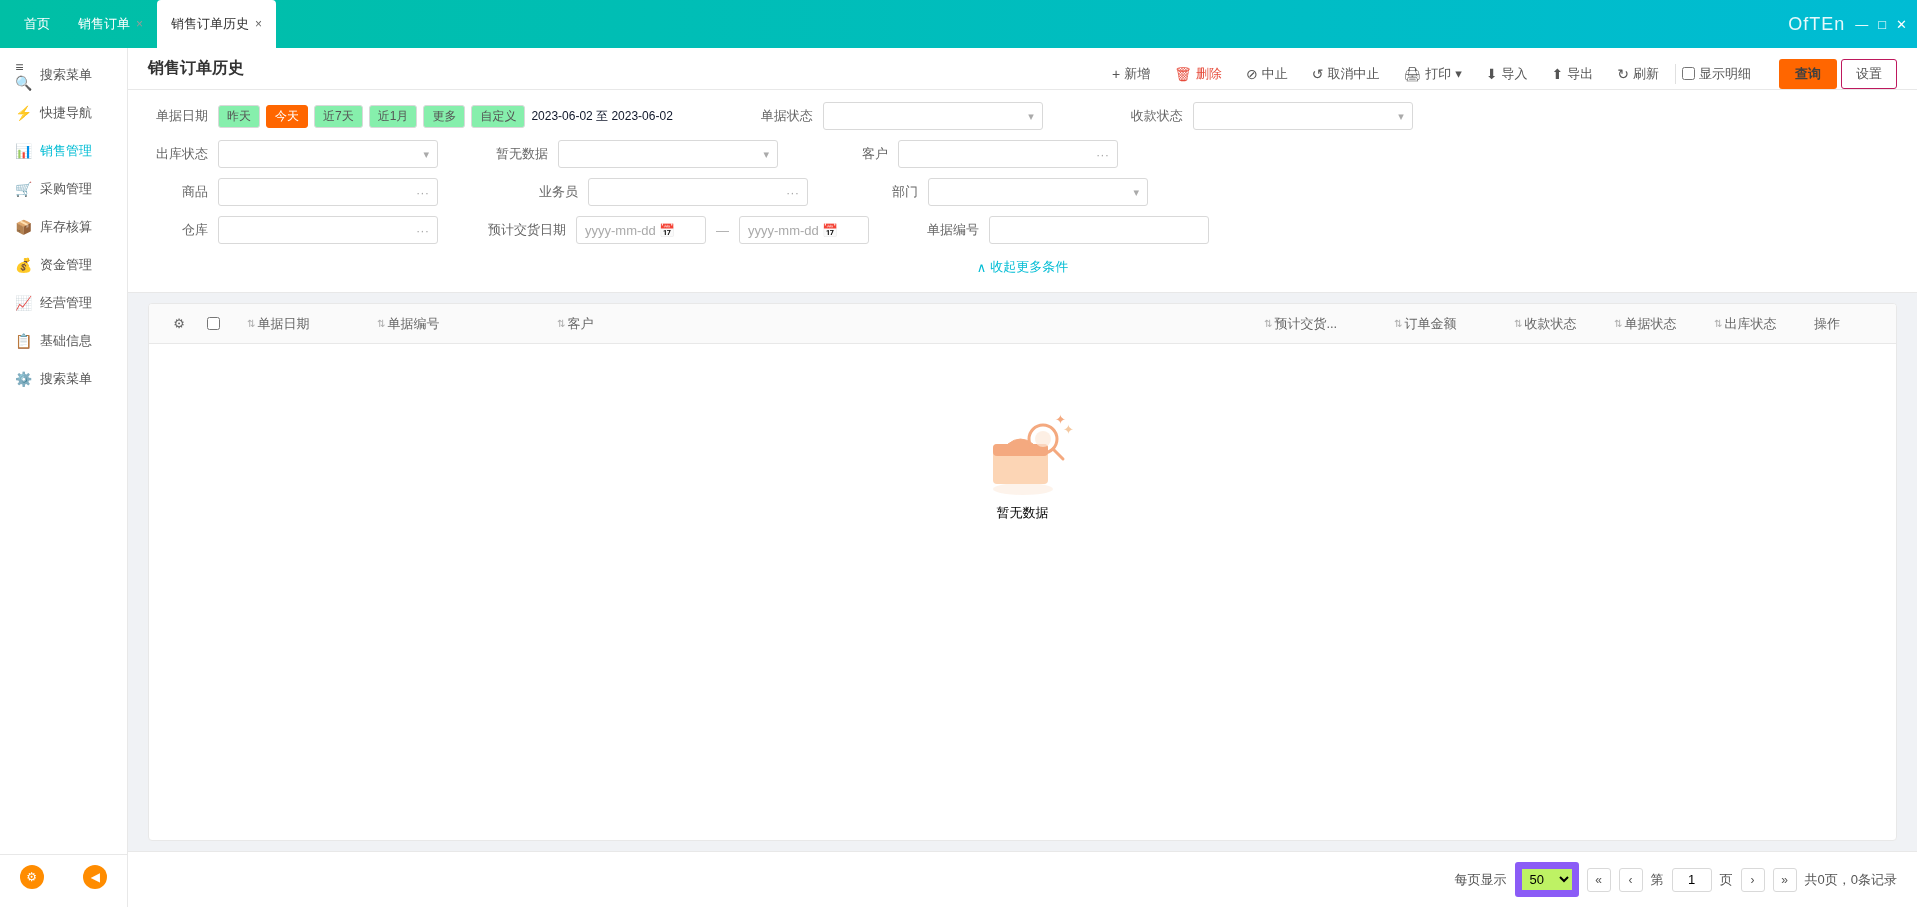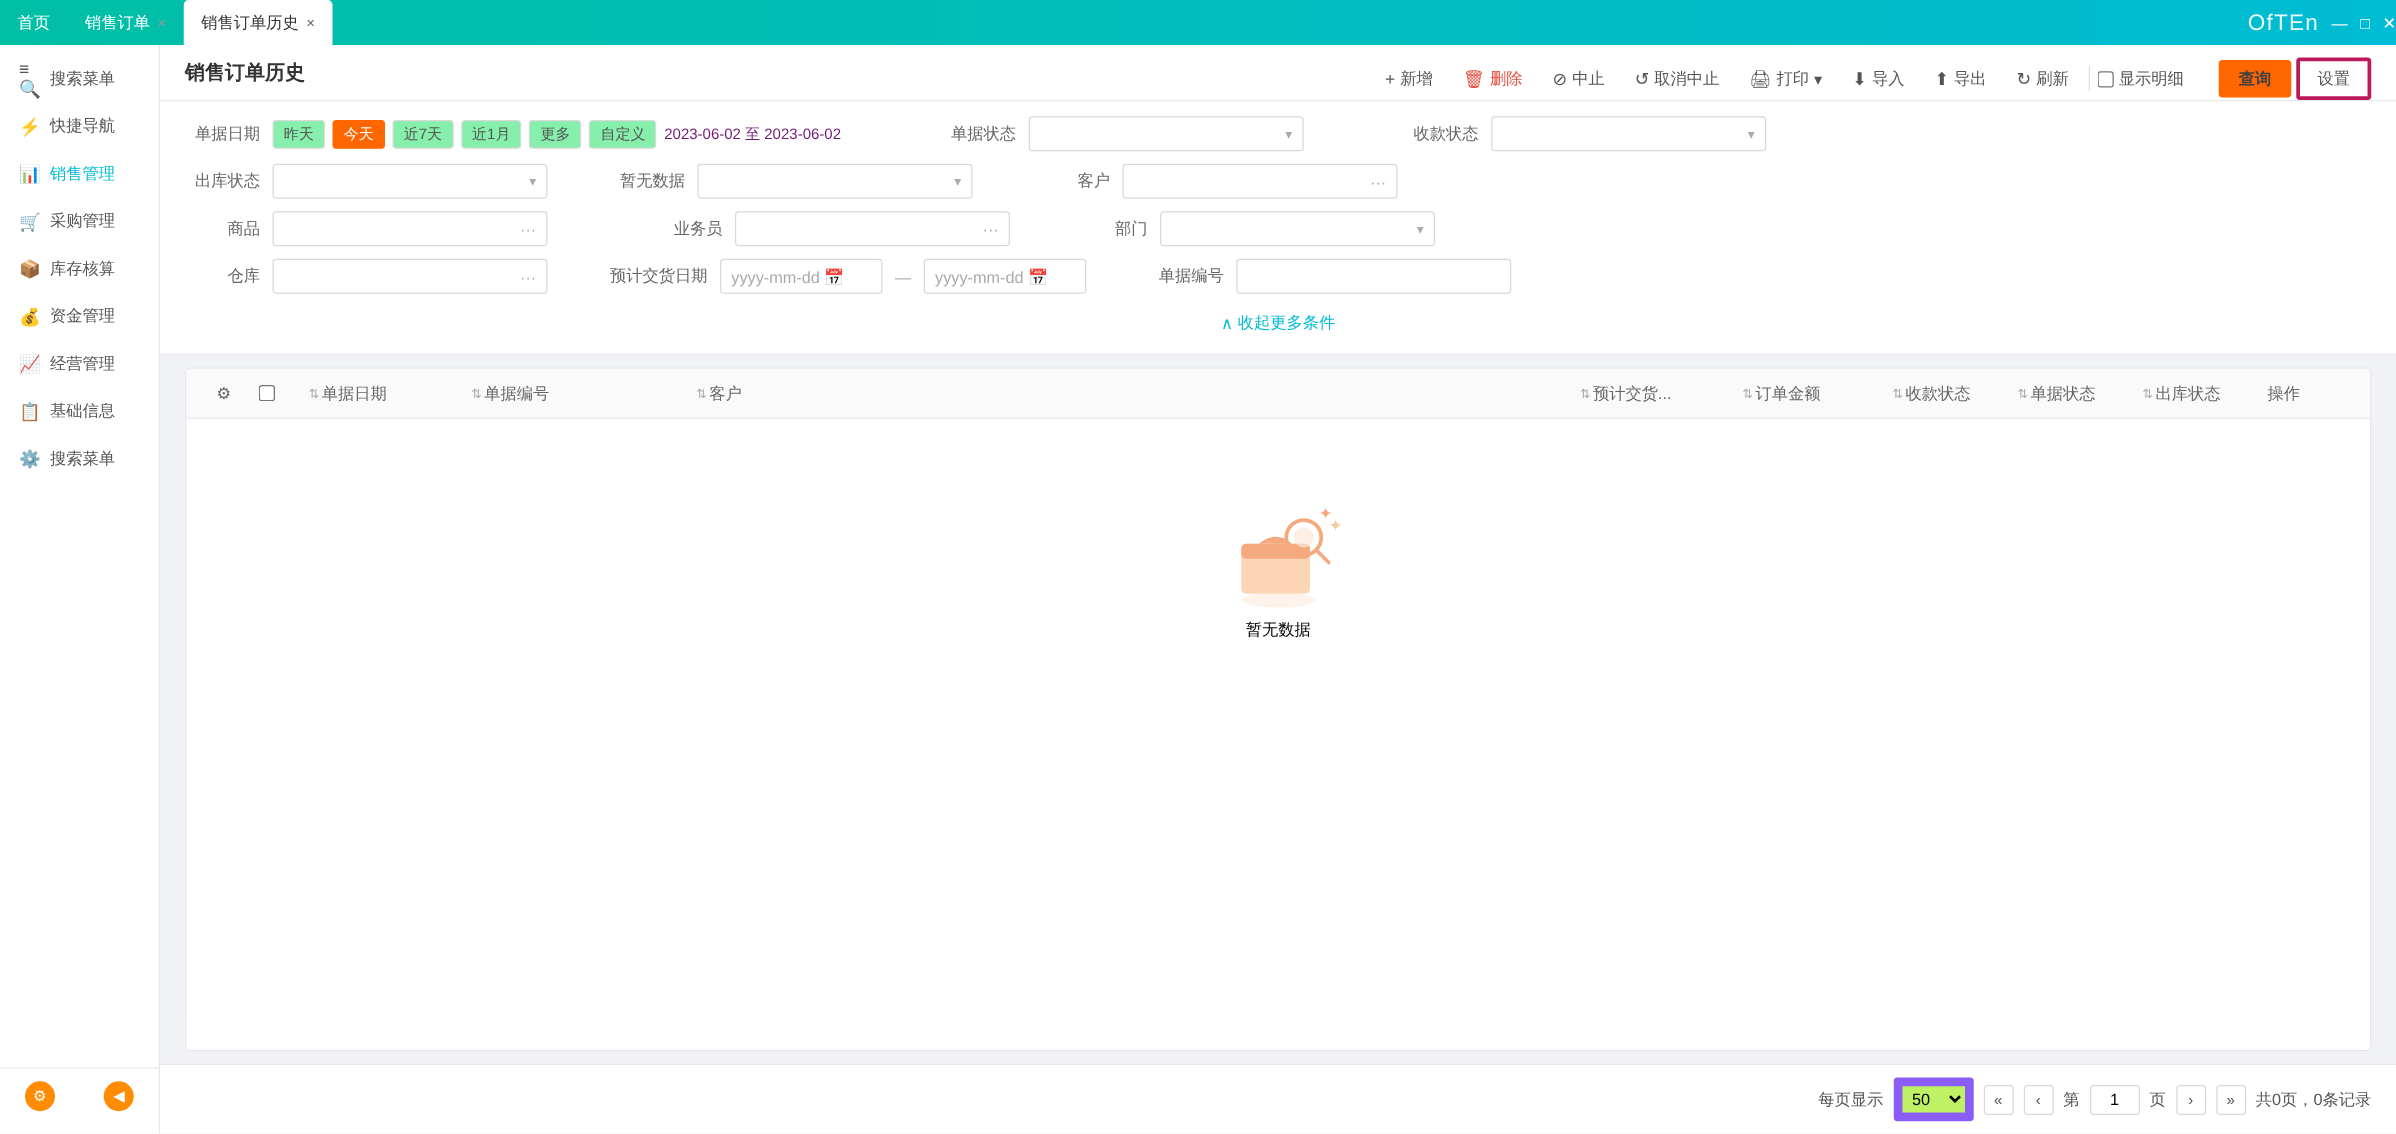--- a/index.html
+++ b/index.html
@@ -1,24 +1,24 @@
 <!DOCTYPE html>
 <html><head>
   <meta charset="utf-8">
   <style>
     * { box-sizing: border-box; margin: 0; padding: 0; font-family: 'Microsoft YaHei', Arial, sans-serif; font-size: 13px; }
     body { background: #f5f5f5; display: flex; flex-direction: column; height: 100vh; overflow: hidden; }
 
     
     .top-bar {
-      height: 36px;
+      height: 48px;
       background: linear-gradient(90deg, #00bfa5 0%, #00bcd4 100%);
       display: flex;
       align-items: center;
-      padding: 0 0;
+      padding: 0 10px;
       color: white;
     }
     .top-tabs {
       display: flex;
       align-items: center;
       flex: 1;
       height: 100%;
     }
     .top-tab {
       height: 100%;
@@ -154,21 +154,21 @@
       border: none;
       padding: 6px 16px;
       border-radius: 3px;
       cursor: pointer;
       font-size: 13px;
       font-weight: bold;
     }
     .btn-settings {
       background: white;
       color: #555;
-      border: 3px solid #be185d;
+      border: 1px solid #be185d;
       padding: 5px 14px;
       border-radius: 3px;
       cursor: pointer;
       font-size: 13px;
     }
     .checkbox-label {
       display: flex;
       align-items: center;
       gap: 4px;
       color: #555;
@@ -209,21 +209,21 @@
       cursor: pointer;
       color: #555;
       font-size: 12px;
     }
     .date-btn.active {
       background: #ff6600;
       color: white;
       border-color: #ff6600;
     }
     .date-range {
-      color: #701a75;
+      color: #0f172a;
       font-size: 12px;
     }
     .filter-select {
       display: flex;
       align-items: center;
       min-width: 200px;
       height: 28px;
       border: 1px solid #d9d9d9;
       border-radius: 3px;
       background: white;

